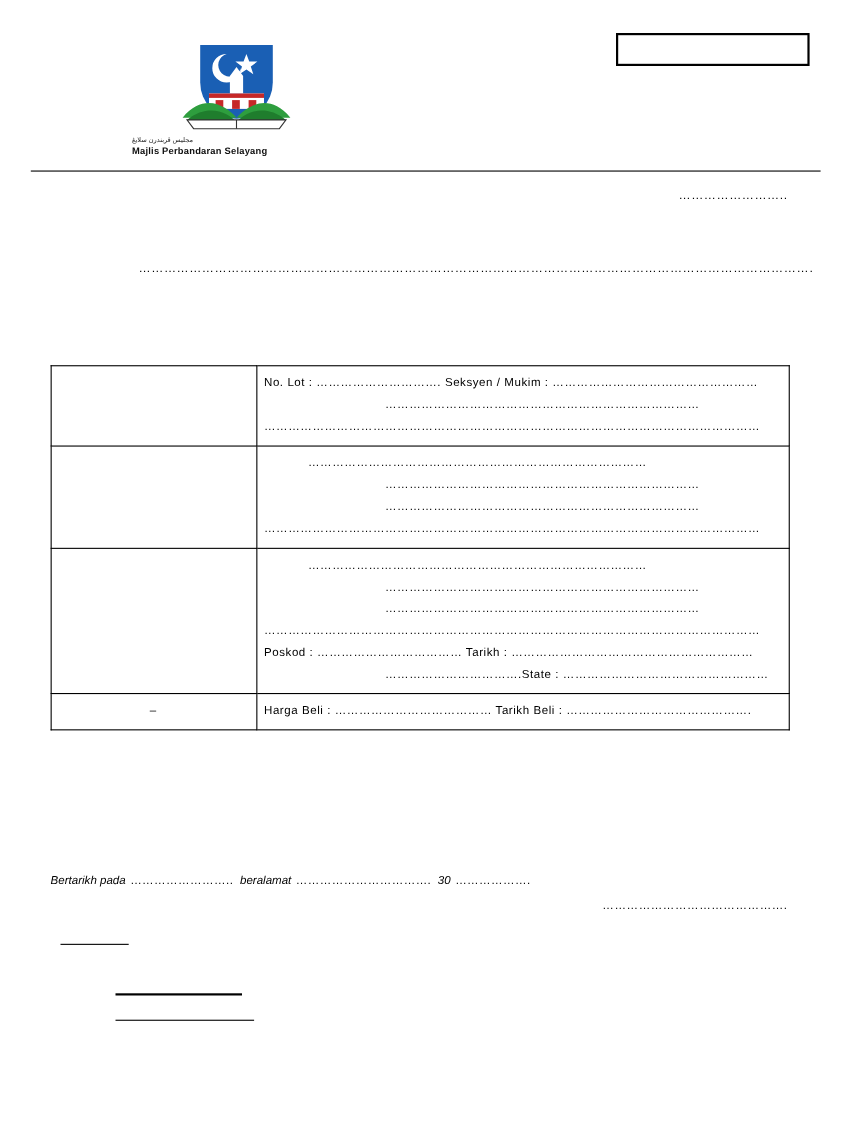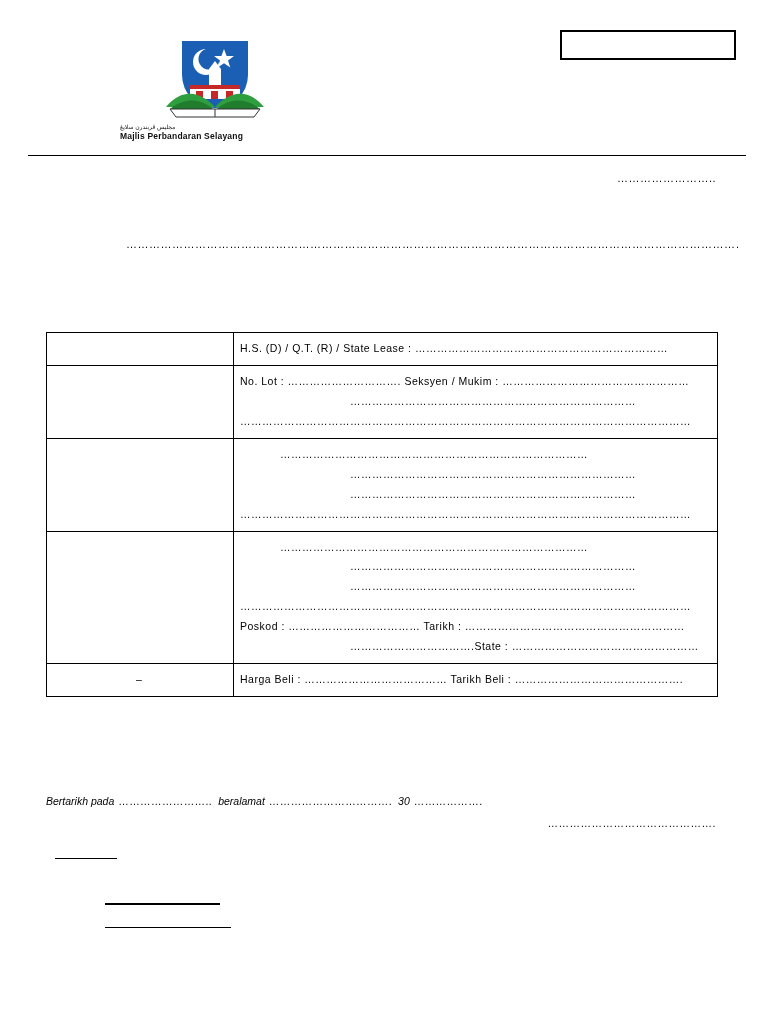--- a/index.html
+++ b/index.html
@@ -210,26 +210,20 @@
     <div class="header-rule"></div>
   </div>
 
   <div class="intro">
     <div class="dotline line-right">……………………..</div>
     <div class="dotline line-a">………………………………………………………………………………………………………………………………………………………</div>
   </div>
 
   <table class="tbl">
     <tbody>
-      <tr>
-        <td class="lbl"></td>
-        <td>
-          <div class="row-dots">H.S. (D) / Q.T. (R) / State Lease : ……………………………………………………………</div>
-        </td>
-      </tr>
 
       <tr>
         <td class="lbl"></td>
         <td>
           <div class="row-dots">No. Lot : …………………………. Seksyen / Mukim : ……………………………………………</div>
           <div class="row-dots ind2">……………………………………………………………………</div>
           <div class="row-dots">……………………………………………………………………………………………………………</div>
         </td>
       </tr>
 

